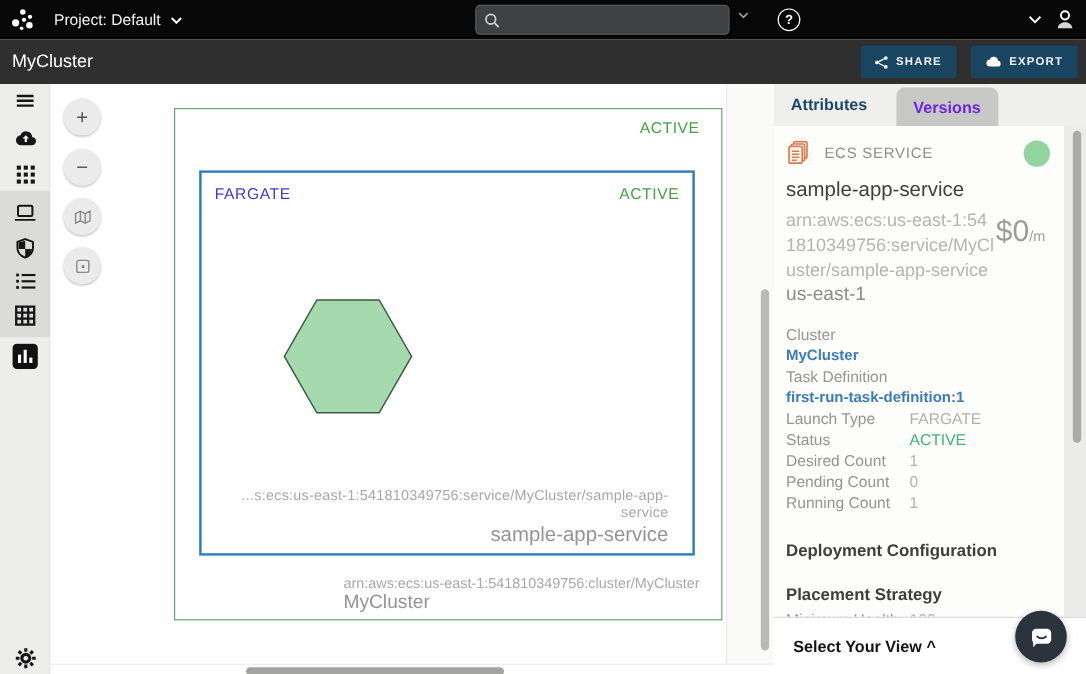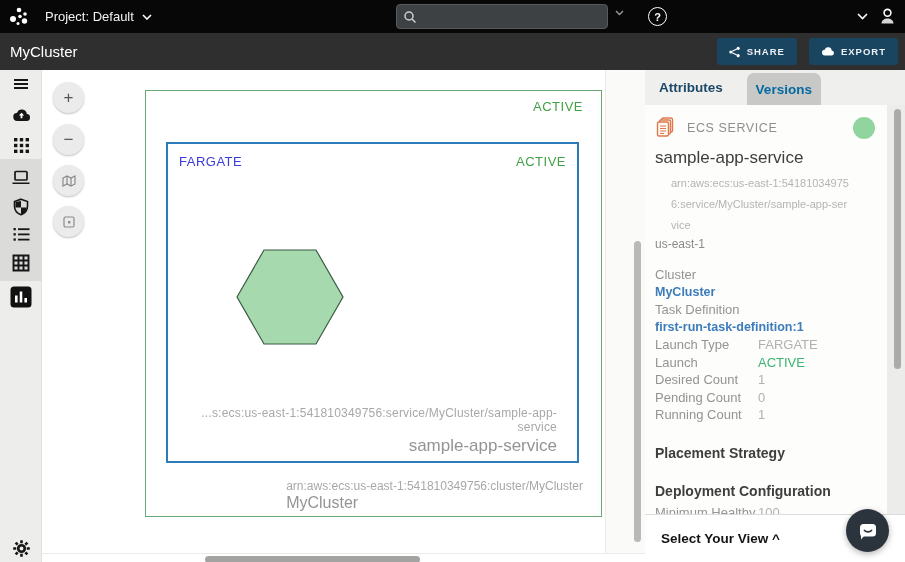--- a/index.html
+++ b/index.html
@@ -65,36 +65,36 @@
   .cluster-name { font-size:16px; color:#949493; margin-top:1px; }
   .v-scroll { position:absolute; left:592px; top:171px; width:7px; height:301px; background:#b9b9b8; border-radius:4px; }
   .h-scroll { position:absolute; left:163px; top:486px; width:215px; height:7px; background:#a3a3a2; border-radius:4px; }
 
   
   .panel { position:absolute; left:645px; top:70px; width:260px; height:492px; background:#f1f1f0; }
   .tabstrip { position:absolute; left:0; top:0; width:260px; height:35px; background:#efefee; display:flex; }
   .tab { font-size:13.5px; font-weight:700; display:flex; align-items:center; justify-content:center;
          cursor:pointer; }
   .tab.active { color:#1e4868; padding:0 14px;text-align:right; }
-  .tab.inactive { color:#0369a1; background:#c8c8c6; border-radius:7px 7px 0 0; width:74px;
+  .tab.inactive { color:#6d28d9; background:#c8c8c6; border-radius:7px 7px 0 0; width:85px;
                   margin-top:3px; margin-left:10px; }
   .content { position:absolute; left:0; top:35px; width:242px; height:409px; background:#fdfdfc;
              padding:10px 0 0 10px; overflow:hidden; }
   .panel-track { position:absolute; left:242px; top:35px; width:18px; height:409px; background:#ececeb; }
   .panel-thumb { position:absolute; left:7px; top:4px; width:7px; height:260px; background:#ababaa; border-radius:4px; }
   .svc-header { display:flex; align-items:center; gap:10px; margin-top:2px; padding-right:12px; }
   .svc-type { font-size:12.5px; letter-spacing:.6px; color:#8f8f8e; }
   .status-dot { width:22px; height:22px; border-radius:50%; background:#92d4a0; margin-left:auto; }
   .panel-name { font-size:17px; color:#3e3e3d; margin-top:9px; }
   .arn-cost { display:flex; margin-top:5px; }
-  .panel-arn { width:180px; font-size:11px; line-height:21px; color:#b4b4b3; word-break:break-all;margin-left:16px; }
+  .panel-arn { width:180px; font-size:15px; line-height:21px; color:#b4b4b3; word-break:break-all; }
   .cost { margin-left:auto; margin-right:16px; margin-top:6px; color:#9c9c9b; white-space:nowrap; }
   .cost-main { font-size:25px; }
   .cost-unit { font-size:12px; }
-  .region { font-size:12px; color:#8b8b8a; margin-top:1px; }
+  .region { font-size:16px; color:#8b8b8a; margin-top:1px; }
   .rows { margin-top:15px; }
   .kv { font-size:13px; line-height:17.5px; }
   .kv.inline { display:flex; }
   .kv-label { color:#949493; }
   .kv.inline .kv-label { width:103px; flex-shrink:0; }
   .kv-value { color:#b1b1b0; }
   .style-link { color:var(--link-blue,#3c7cba); font-weight:700; font-size:12.5px; cursor:pointer; }
   .style-green { color:var(--status-green,#3cb371); }
   .sec-h { font-size:14px; font-weight:700; color:#3e3e3d; }
   .sec-placement { margin-top:21px; }
@@ -313,57 +313,60 @@
           <path d="M5 9h6M5 11.5h6M5 14h6M5 16.5h4" stroke="var(--orange,#de7b4e)" stroke-width="1.2" fill="none"></path>
         </svg>
         <span class="svc-type">ECS SERVICE</span>
         <div class="status-dot"></div>
       </div>
 
       <div class="panel-name">sample-app-service</div>
 
       <div class="arn-cost">
         <div class="panel-arn">arn:aws:ecs:us-east-1:541810349756:service/MyCluster/sample-app-service</div>
+        <div class="cost">
+          <span class="cost-main">$0</span><span class="cost-unit">/m</span>
+        </div>
       </div>
 
       <div class="region">us-east-1</div>
 
       <div class="rows">
           <div class="kv stacked">
             <span class="kv-label" style="display: block;">Cluster</span>
             <span class="kv-value style-link" style="display: block;">MyCluster</span>
           </div>
           <div class="kv stacked">
             <span class="kv-label" style="display: block;">Task Definition</span>
             <span class="kv-value style-link" style="display: block;">first-run-task-definition:1</span>
           </div>
           <div class="kv inline">
             <span class="kv-label">Launch Type</span>
             <span class="kv-value style-muted">FARGATE</span>
           </div>
           <div class="kv inline">
-            <span class="kv-label">Launch</span>
+            <span class="kv-label">Status</span>
             <span class="kv-value style-green">ACTIVE</span>
           </div>
           <div class="kv inline">
             <span class="kv-label">Desired Count</span>
             <span class="kv-value style-muted">1</span>
           </div>
           <div class="kv inline">
             <span class="kv-label">Pending Count</span>
             <span class="kv-value style-muted">0</span>
           </div>
           <div class="kv inline">
             <span class="kv-label">Running Count</span>
             <span class="kv-value style-muted">1</span>
           </div>
         </div>
 
+      <div class="sec-h sec-deploy">Deployment Configuration</div>
       <div class="sec-h sec-placement">Placement Strategy</div>
-      <div class="sec-h sec-deploy">Deployment Configuration</div>
 
       <div class="dep-rows">
           <div class="kv inline">
             <span class="kv-label">Minimum Healthy Percent</span>
             <span class="kv-value style-muted">100</span>
           </div>
         </div>
     </div>
 
     <div class="panel-track">

